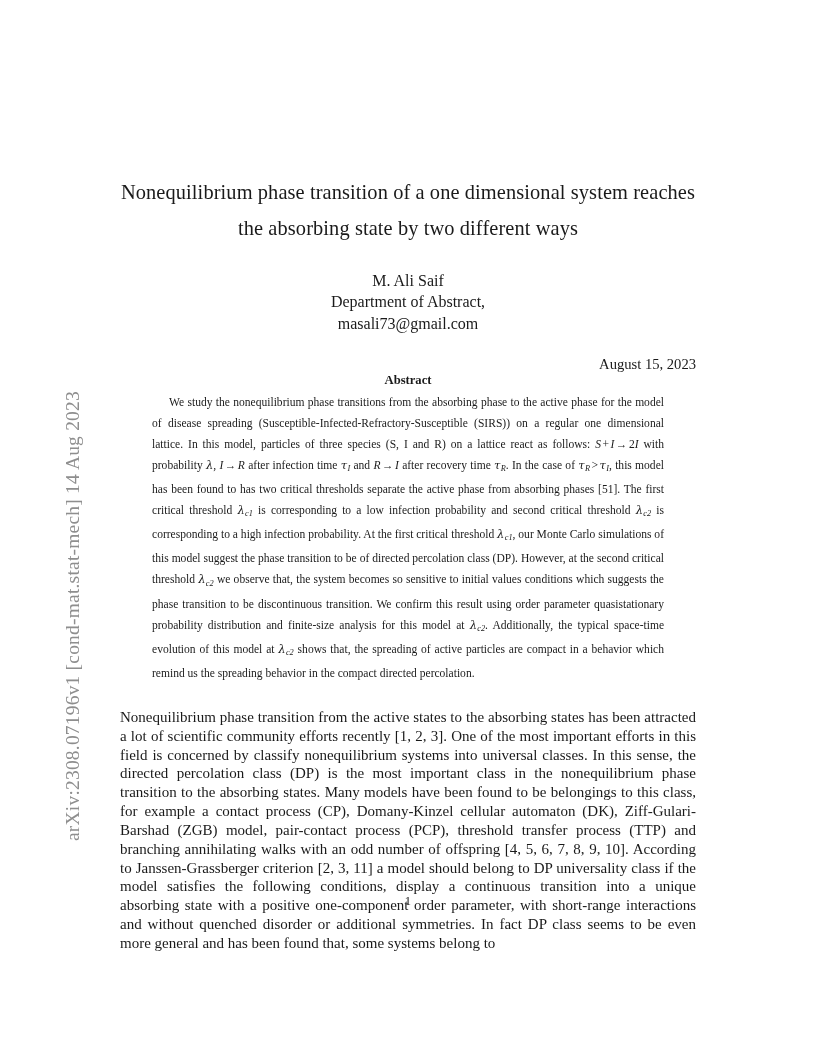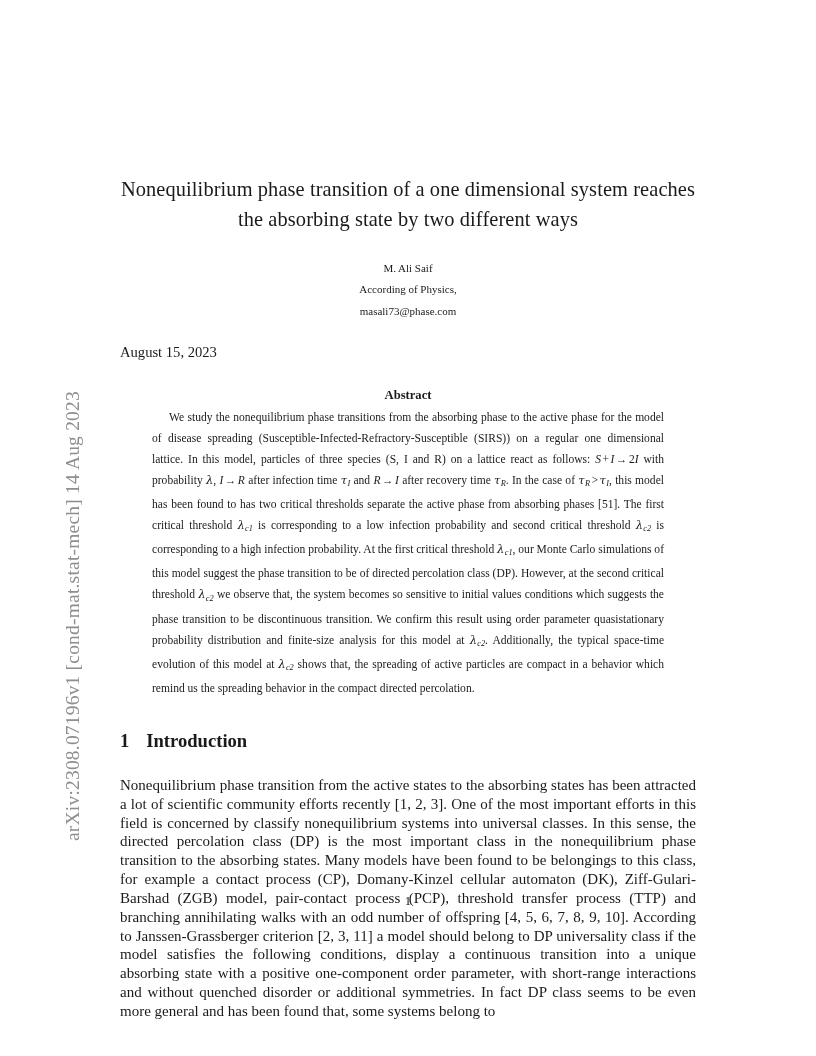--- a/index.html
+++ b/index.html
@@ -43,42 +43,41 @@
     width: 576px;
     height: 1056px;
   }
 
   #title-block {
     margin-top: 174px;
     text-align: center;
   }
   #paper-title {
     font-size: 20.4px;
-    line-height: 30px;
+    line-height: 36px;
     font-weight: normal;
     margin: 0;
     letter-spacing: 0.1px;
   }
 
   #author-block {
     text-align: center;
     margin-top: 24px;
-    font-size: 11px;
+    font-size: 16px;
     line-height: 21.3px;
   }
   #author-block > div { margin: 0; }
   #paper-date {
-    text-align: left;
+    text-align: right;
     margin-top: 22px;
     font-size: 14.6px;
   }
 
   
   #abstract-section {
-    margin-top: 27px;
     margin-left: 32px;
     margin-right: 32px;
   }
   #abstract-heading {
     text-align: center;
     font-weight: bold;
     font-size: 12.6px;
     margin: 0 0 4px 0;
   }
   #abstract-body {
@@ -139,30 +138,29 @@
 </div>
 
 <div id="page-column">
 
   <div id="title-block">
     <h1 id="paper-title">Nonequilibrium phase transition of a one dimensional system reaches the absorbing state by two different ways</h1>
   </div>
 
   <div id="author-block">
     <div>M. Ali Saif</div>
-    <div>According of Physics,</div>
-    <div>masali73@phase.com</div>
+    <div>Department of Abstract,</div>
+    <div>masali73@gmail.com</div>
   </div>
 
   <div id="paper-date">August 15, 2023</div>
 
   <div id="abstract-section">
     <div id="abstract-heading">Abstract</div>
     <p id="abstract-body"><span>We study the nonequilibrium phase transitions from the absorbing phase to the active phase for the model of disease spreading (Susceptible-Infected-Refractory-Susceptible (SIRS)) on a regular one dimensional lattice. In this model, particles of three species (S, I and R) on a lattice react as follows: </span><span class="mi">S</span><span class="mop">+</span><span class="mi">I</span><span class="mop">→</span><span>2</span><span class="mi">I</span><span> with probability </span><span class="mgreek">λ</span><span>, </span><span class="mi">I</span><span class="mop">→</span><span class="mi">R</span><span> after infection time </span><span class="mgreek">τ</span><span class="msub">I</span><span> and </span><span class="mi">R</span><span class="mop">→</span><span class="mi">I</span><span> after recovery time </span><span class="mgreek">τ</span><span class="msub">R</span><span>. In the case of </span><span class="mgreek">τ</span><span class="msub">R</span><span class="mop">&gt;</span><span class="mgreek">τ</span><span class="msub">I</span><span>, this model has been found to has two critical thresholds separate the active phase from absorbing phases [51]. The first critical threshold </span><span class="mgreek">λ</span><span class="msub">c1</span><span> is corresponding to a low infection probability and second critical threshold </span><span class="mgreek">λ</span><span class="msub">c2</span><span> is corresponding to a high infection probability. At the first critical threshold </span><span class="mgreek">λ</span><span class="msub">c1</span><span>, our Monte Carlo simulations of this model suggest the phase transition to be of directed percolation class (DP). However, at the second critical threshold </span><span class="mgreek">λ</span><span class="msub">c2</span><span> we observe that, the system becomes so sensitive to initial values conditions which suggests the phase transition to be discontinuous transition. We confirm this result using order parameter quasistationary probability distribution and finite-size analysis for this model at </span><span class="mgreek">λ</span><span class="msub">c2</span><span>. Additionally, the typical space-time evolution of this model at </span><span class="mgreek">λ</span><span class="msub">c2</span><span> shows that, the spreading of active particles are compact in a behavior which remind us the spreading behavior in the compact directed percolation.</span></p>
   </div>
 
-  <h2 id="section-intro-heading"><span class="secnum">1</span><span>Introduction</span></h2>
 
   <p id="intro-body">Nonequilibrium phase transition from the active states to the absorbing states has been attracted a lot of scientific community efforts recently [1, 2, 3]. One of the most important efforts in this field is concerned by classify nonequilibrium systems into universal classes. In this sense, the directed percolation class (DP) is the most important class in the nonequilibrium phase transition to the absorbing states. Many models have been found to be belongings to this class, for example a contact process (CP), Domany-Kinzel cellular automaton (DK), Ziff-Gulari-Barshad (ZGB) model, pair-contact process (PCP), threshold transfer process (TTP) and branching annihilating walks with an odd number of offspring [4, 5, 6, 7, 8, 9, 10]. According to Janssen-Grassberger criterion [2, 3, 11] a model should belong to DP universality class if the model satisfies the following conditions, display a continuous transition into a unique absorbing state with a positive one-component order parameter, with short-range interactions and without quenched disorder or additional symmetries. In fact DP class seems to be even more general and has been found that, some systems belong to</p>
 
 </div>
 
 <div id="page-folio">1</div>
 
 </body></html>

